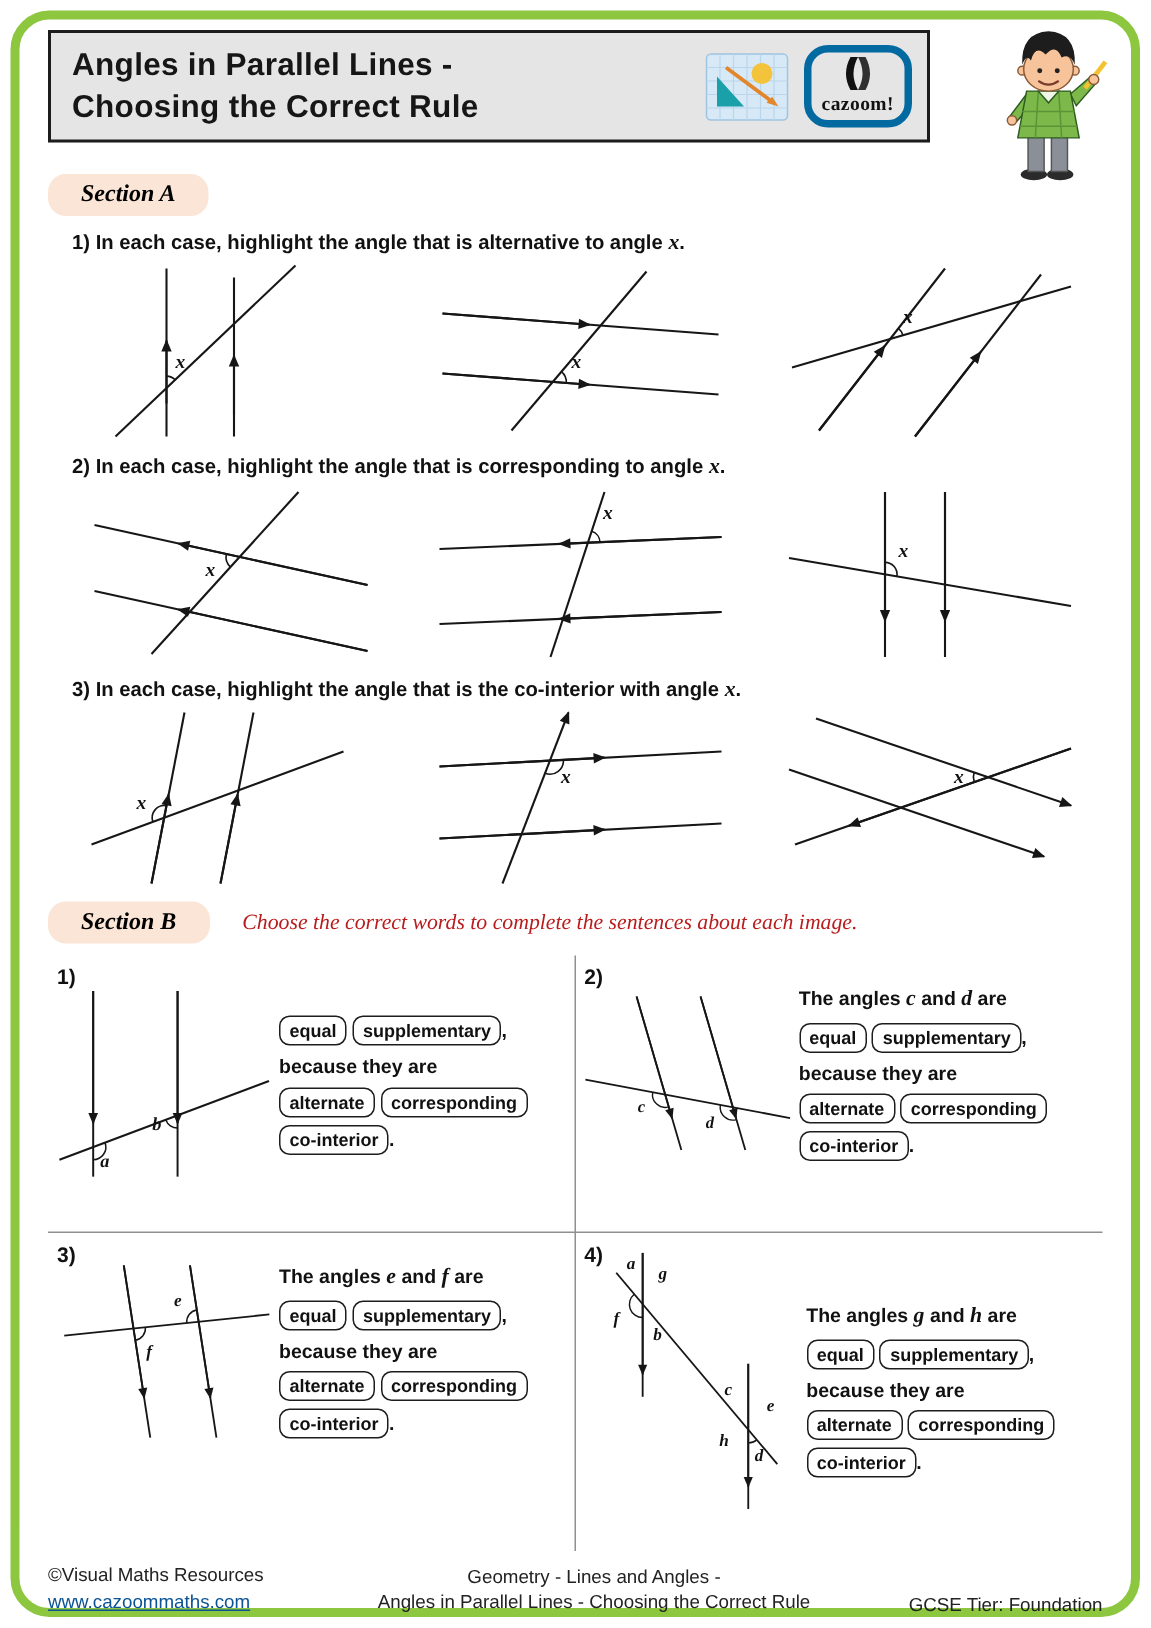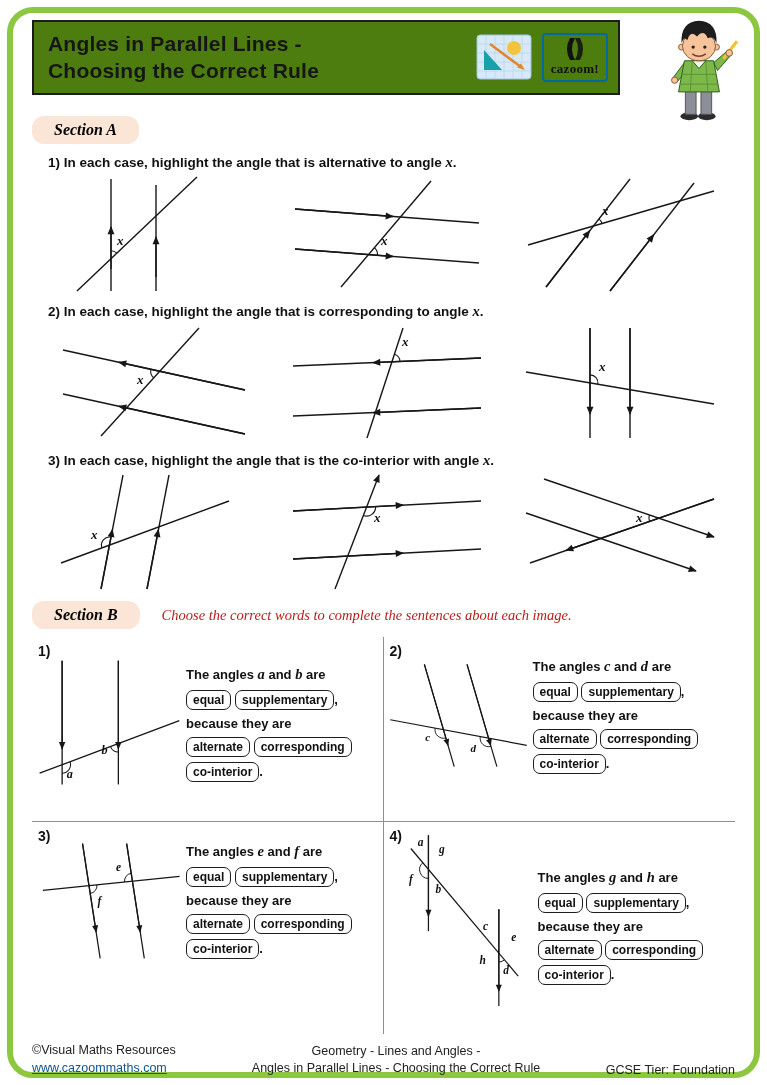--- a/index.html
+++ b/index.html
@@ -4,25 +4,25 @@
 <style>
   *{box-sizing:border-box;margin:0;padding:0}
   html,body{background:#fff}
   body{width:767px;height:1085px;font-family:"Liberation Sans",sans-serif;color:#1a1a1a}
   .page{position:relative;width:767px;height:1085px;overflow:hidden;background:#fff}
   .border-frame{position:absolute;inset:7px;border:6px solid var(--border-green,#8dc63f);border-radius:26px;pointer-events:none}
   .content{position:absolute;left:32px;right:32px;top:20px;bottom:14px}
 
   
   .header-row{position:relative;height:84px}
-  .title-box{width:588px;border:2.4px solid #1c1c1c;padding:8px 10px 8px 14px;display:flex;align-items:center;gap:10px;background:#4d7c0f}
+  .title-box{width:588px;border:2.4px solid #1c1c1c;padding:8px 10px 8px 14px;display:flex;align-items:center;gap:10px;background:#e5e5e5}
   .title-text{flex:1}
   .title-line{font-size:21px;font-weight:bold;color:#161616;line-height:1.3;letter-spacing:.2px}
   .logo-group{display:flex;align-items:center;gap:10px}
-  .cazoom-box{border:2px solid #0369a1;border-radius:4px;padding:3px 7px;display:flex;flex-direction:column;align-items:center;gap:1px}
+  .cazoom-box{border:5px solid #0369a1;border-radius:16px;padding:3px 7px;display:flex;flex-direction:column;align-items:center;gap:1px}
   .cazoom-text{font-family:"Liberation Serif",serif;font-weight:bold;font-size:13px;letter-spacing:.3px;color:#111}
   .boy{position:absolute;right:-10px;top:-6px}
 
   
   .section-pill{display:inline-block;background:var(--section-bg,#fbe5d6);padding:5px 22px;border-radius:12px;
     font-family:"Liberation Serif",serif;font-weight:bold;font-style:italic;font-size:16px;color:#000000}
   .question{font-size:13.5px;font-weight:bold;margin:10px 16px 2px;color:#111}
   .sv{font-family:"Liberation Serif",serif;font-style:italic;font-weight:bold;font-size:14.5px}
   .diag-row{display:flex;justify-content:space-around;align-items:center;margin:2px 0 4px}
   .mt12{margin-top:12px}
@@ -292,21 +292,20 @@
             </g>
             <g>
                 <line x1="6" y1="128" x2="155" y2="72"></line>
               </g>
             <path class="angle-arc" d="M 38.4 115.8 A 9 9 0 0 1 30 128"></path>
             <path class="angle-arc" d="M 90 105.4 A 9 9 0 0 1 81.6 99.6"></path>
             <text x="35" y="133">a</text>
             <text x="72" y="107">b</text>
           </svg>
           <div class="sentence">
-            <div class="sline"><span>The angles</span> <span class="sv">a</span> <span>and</span> <span class="sv">b</span> <span>are</span></div>
             <div class="sline"><span class="chip">equal</span> <span class="chip">supplementary</span><span>,</span></div>
             <div class="sline"><span>because they are</span></div>
             <div class="sline"><span class="chip">alternate</span> <span class="chip">corresponding</span></div>
             <div class="sline"><span class="chip">co-interior</span><span>.</span></div>
           </div>
         </div>
       </div>
 
       <div class="cell row1 bB">
         <div class="cellnum">2)</div>

